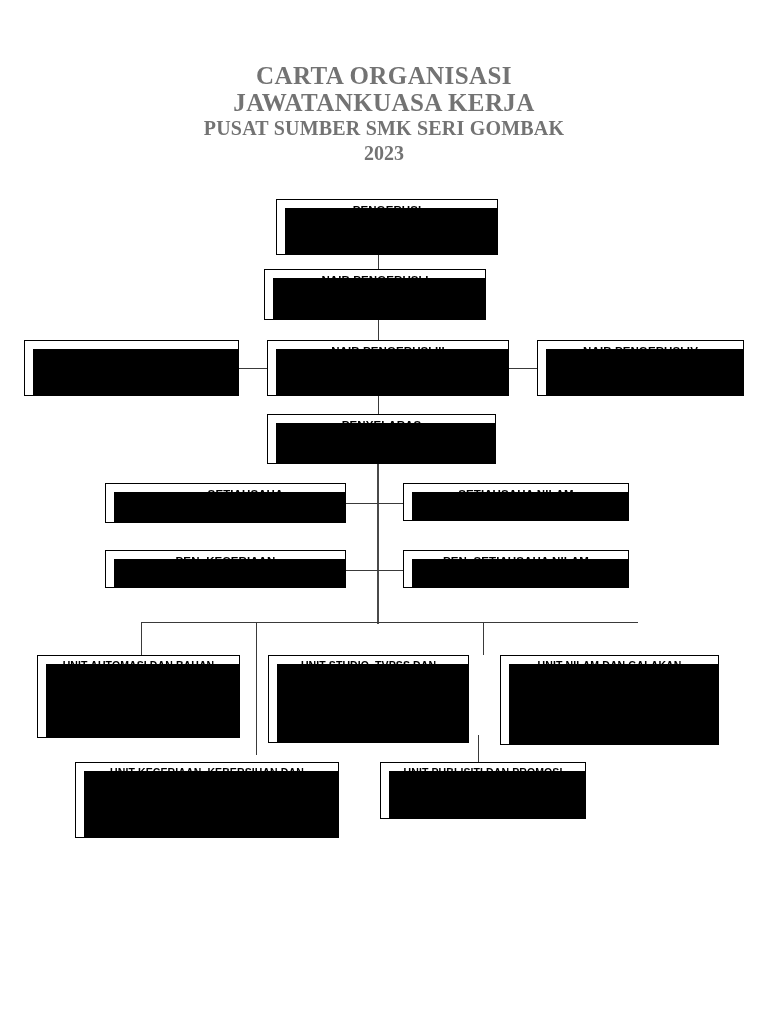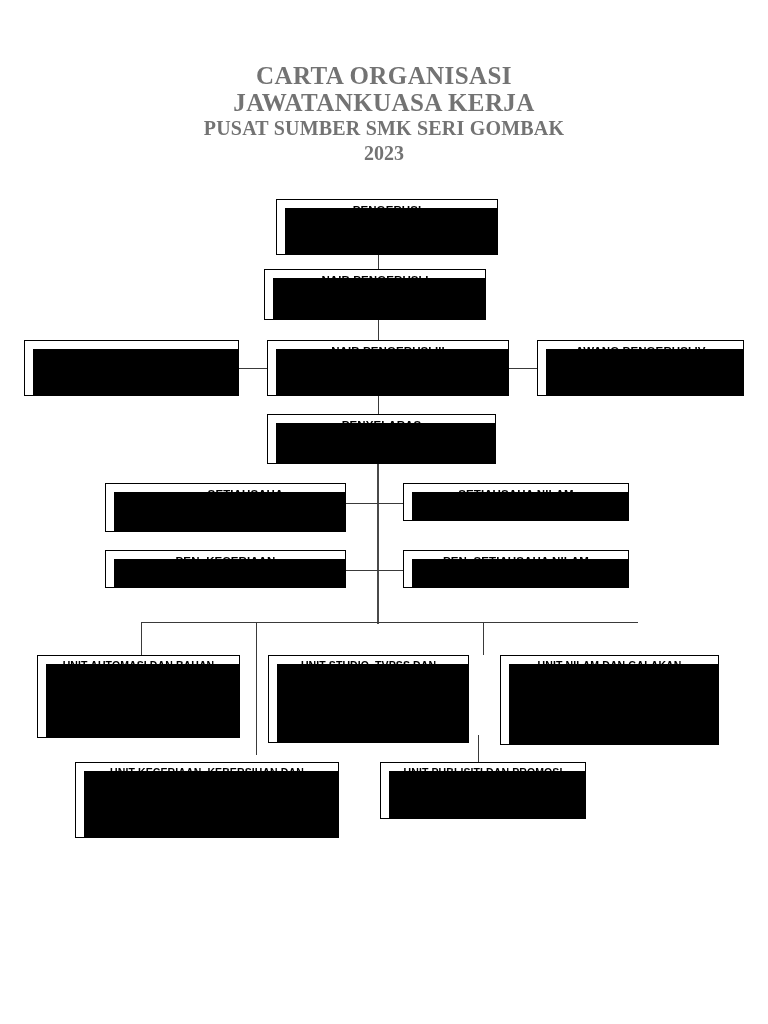--- a/index.html
+++ b/index.html
@@ -156,32 +156,32 @@
     <div class="note">(PENOLONG KANAN HEM)</div>
   </div>
 
   <div class="node" style="left:267px; top:340px; width:242px; height:56px;">
     <div class="role">NAIB PENGERUSI III</div>
     <div class="person">NIRMALA A/P KANDASAMY</div>
     <div class="note">(PENOLONG KANAN KO-KU)</div>
   </div>
 
   <div class="node" style="left:537px; top:340px; width:207px; height:56px;">
-    <div class="role">AWANG PENGERUSI IV</div>
+    <div class="role">NAIB PENGERUSI IV</div>
     <div class="person">SITI FATIMAH BT SALEH</div>
     <div class="note">(PENOLONG KANAN PETANG)</div>
   </div>
 
   <div class="node" style="left:267px; top:414px; width:229px; height:50px;">
     <div class="role">PENYELARAS</div>
     <div class="person">NORHASLIZA BT MOHAMAD</div>
     <div class="note">(Guru Perpustakaan dan Media)</div>
   </div>
 
-  <div class="node" style="left:105px; top:483px; width:241px; height:49px;padding-left:40px;">
+  <div class="node" style="left:105px; top:483px; width:241px; height:40px;padding-left:40px;">
     <div class="role">SETIAUSAHA</div>
     <div class="person">NUR SYAHIRAH BT MOHAMAD</div>
   </div>
 
   <div class="node" style="left:403px; top:483px; width:226px; height:38px;">
     <div class="role">SETIAUSAHA NILAM</div>
     <div class="person">SITI NUR HIDAYAH BINTI JADZIF</div>
   </div>
 
   <div class="node" style="left:105px; top:550px; width:241px; height:38px;">

